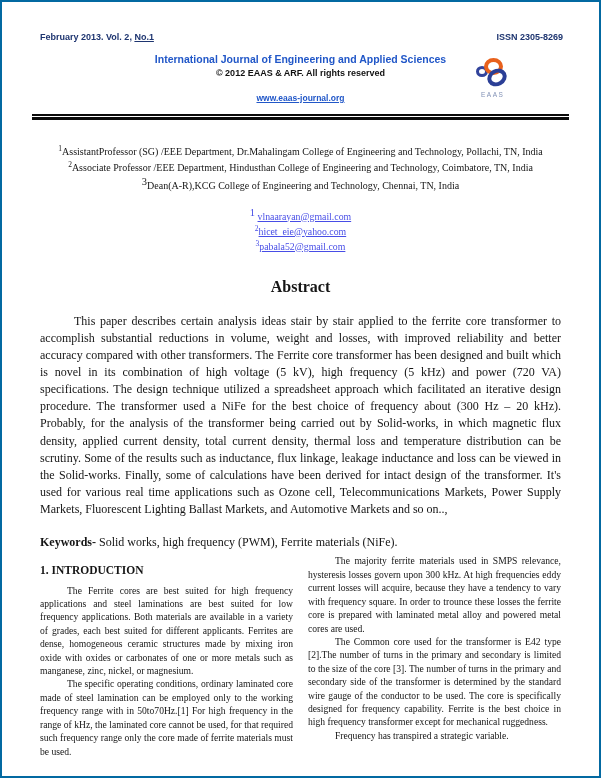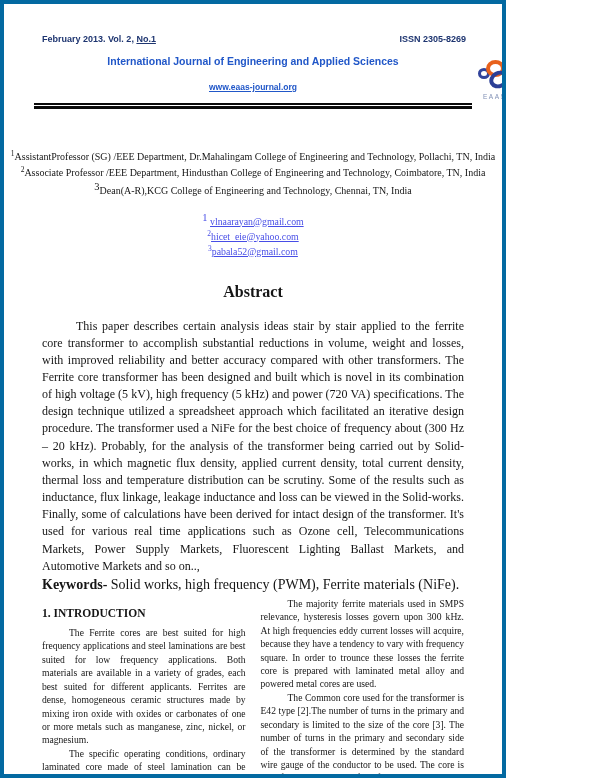--- a/index.html
+++ b/index.html
@@ -1,18 +1,18 @@
 <!DOCTYPE html>
 <html><head>
 <meta charset="utf-8">
 <style>
   * { margin:0; padding:0; box-sizing:border-box; }
   html,body { background:#ffffff; }
   body { width:601px; height:778px; font-family:"Liberation Serif", serif; color:#151515; }
-  .page { position:relative; width:506px; height:778px; background:#ffffff; border:4px solid #0369a1; overflow:hidden; }
+  .page { position:relative; width:601px; height:778px; background:#ffffff; border:2px solid #0369a1; overflow:hidden; }
 
   
   .topbar { display:flex; justify-content:space-between; align-items:flex-start;
             padding:30px 36px 0 38px; font-family:"Liberation Sans", sans-serif;
             font-size:9px; font-weight:bold; color:#1e3570; }
   .issue-no { text-decoration:underline; }
   .masthead { text-align:center; margin-top:11px; font-family:"Liberation Sans", sans-serif; }
   .journal-name { font-weight:bold; font-size:10.5px; color:#2157c8; }
   .copyright { font-weight:bold; font-size:9px; color:#111; margin-top:3px; }
   .website { font-weight:bold; font-size:8.5px; color:#2157c8; text-decoration:underline;
@@ -34,32 +34,32 @@
 
   
   .title { margin:11px auto 0; max-width:498px; text-align:center; font-weight:bold;
            font-size:13.5px; line-height:1.3; letter-spacing:0.2px; }
   .authors { text-align:center; margin-top:15px; font-weight:bold; font-size:10.5px; }
   .author { margin-left:4px; }
   sup.s { font-size:7.5px; vertical-align:super; }
   sup.s-big { font-size:10.5px; vertical-align:super; }
 
   
-  .affiliations { margin-top:40px; text-align:center; font-size:10px; line-height:1.42; }
+  .affiliations { margin-top:24px; text-align:center; font-size:10px; line-height:1.42; }
   .affiliation { max-width:506px; margin:0 auto; }
   .emails { margin-top:12px; text-align:center; font-size:9.8px; line-height:1.3; color:#474de6; }
   .email-line a, .email-line span.addr { color:#474de6; text-decoration:underline; cursor:pointer; }
 
   
   .abstract-heading { text-align:center; font-weight:bold; font-size:16px; margin-top:24px; }
   .abstract-text { margin:17px 38px 0 38px; text-align:justify; font-size:12px;
                    line-height:1.43; text-indent:34px; }
 
   
-  .keywords { margin:2px 38px 0 38px; font-size:14px; }
+  .keywords { margin:17px 38px 0 38px; font-size:12px; }
   .keywords-label { font-weight:bold; }
 
   
   .columns { display:flex; gap:15px; margin:4px 38px 0 38px; }
   .col { flex:1; text-align:justify; font-size:9.6px; line-height:1.4; }
   .intro-heading { font-weight:bold; font-size:11.5px; margin:8px 0 5px 0; text-align:left; }
   .col p { text-indent:27px; }
 
   
   .page-number { position:absolute; bottom:67px; left:0; right:20px; text-align:center;
@@ -72,20 +72,21 @@
 
   <div class="topbar">
     <div>
       <span>February 2013. Vol. 2, </span><span class="issue-no">No.1</span>
     </div>
     <div>ISSN 2305-8269</div>
   </div>
 
   <div class="masthead">
     <div class="journal-name">International Journal of Engineering and Applied Sciences</div>
+    <div class="copyright">© 2012 EAAS &amp; ARF. All rights reserved</div>
     <div><span class="website">www.eaas-journal.org</span></div>
   </div>
 
   <div class="logo">
     <span class="ring-small"></span>
     <span class="ring-orange"></span>
     <span class="ring-blue"></span>
     <span class="logo-caption">EAAS</span>
   </div>
 

